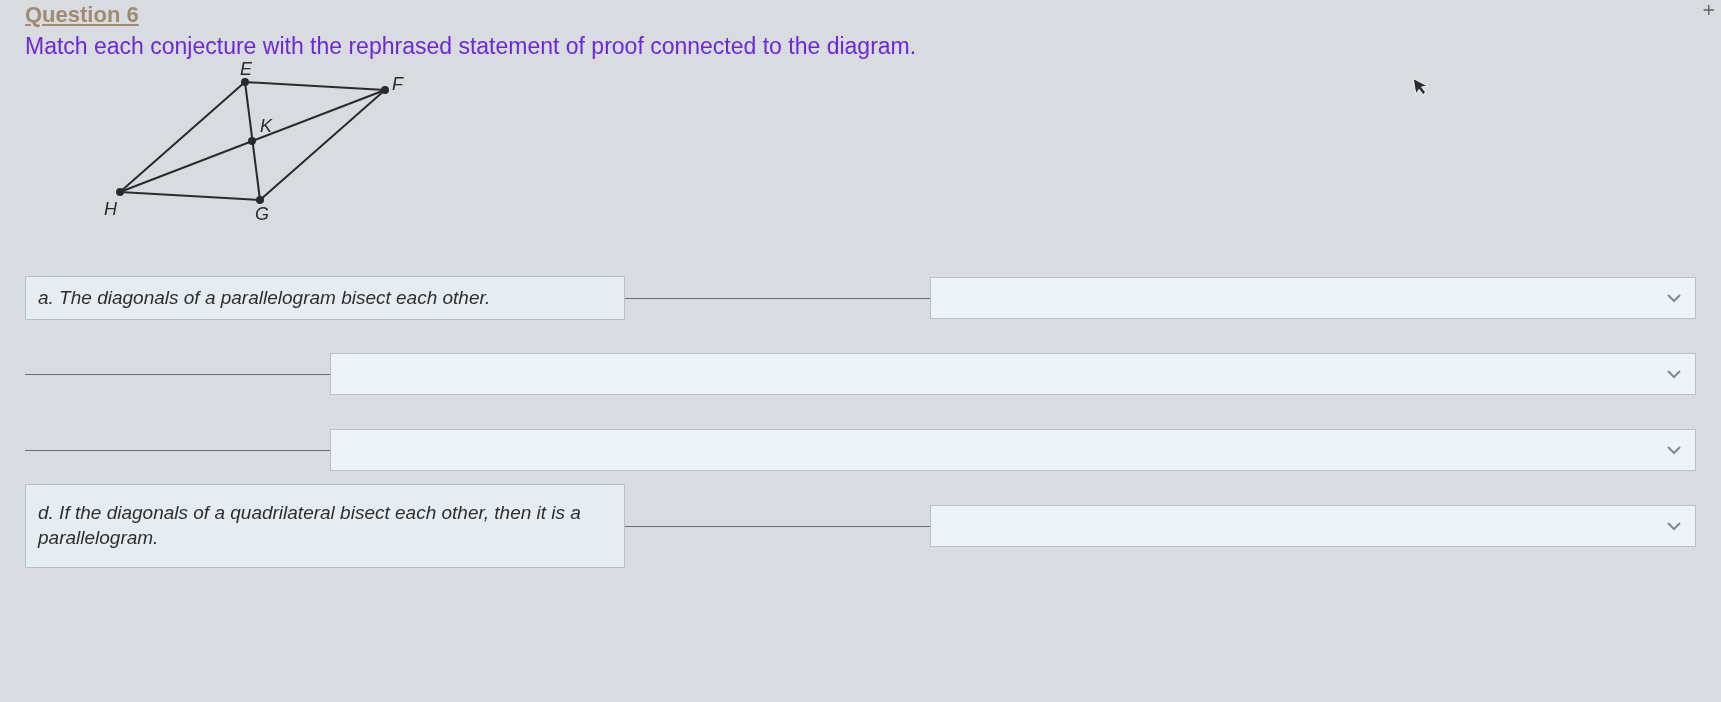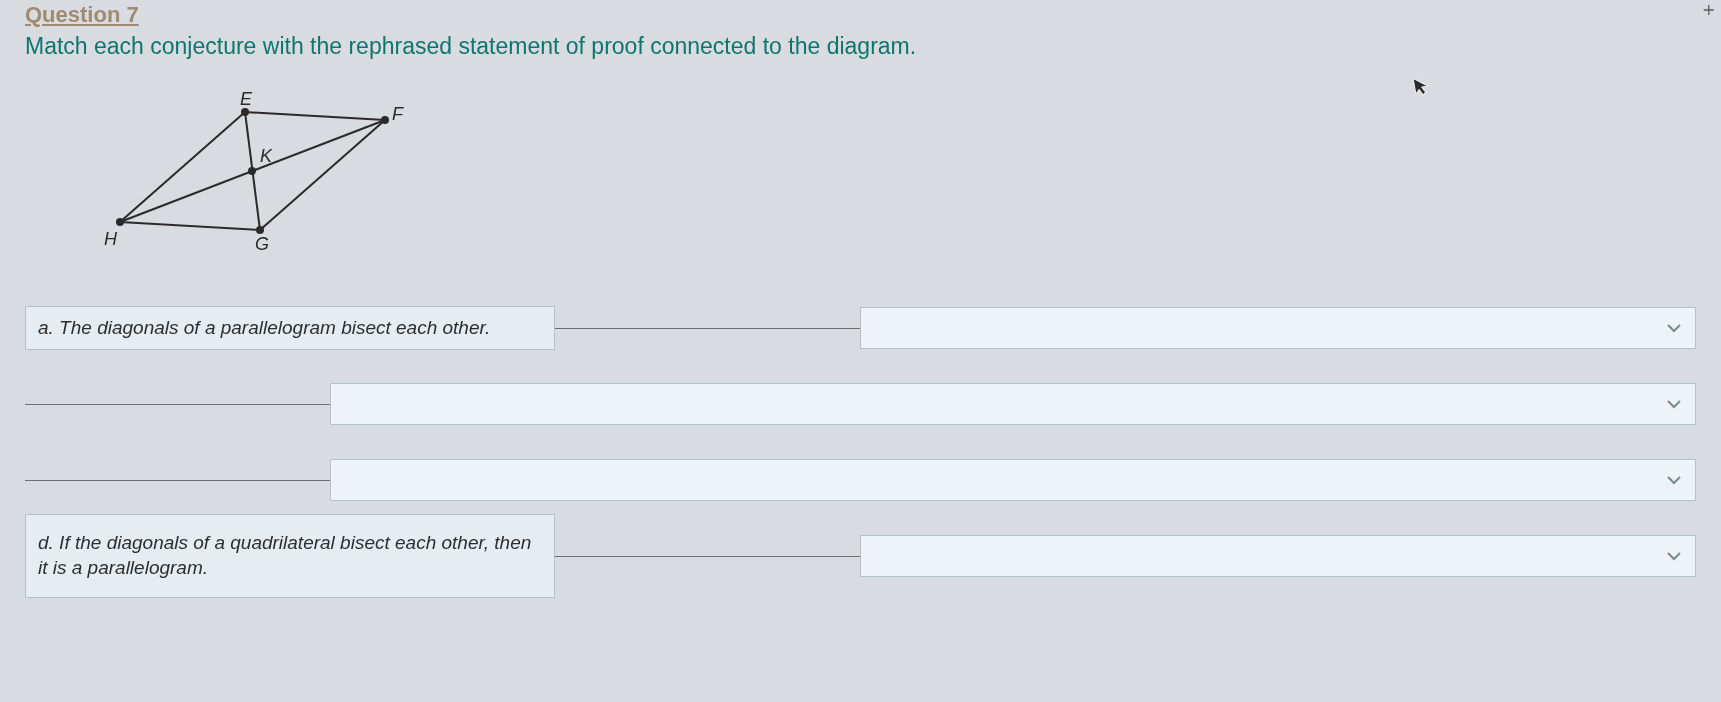--- a/index.html
+++ b/index.html
@@ -13,41 +13,40 @@
       color: #3a3a3a;
     }
     .question-number {
       color: #a08a70;
       font-size: 22px;
       font-weight: bold;
       text-decoration: underline;
       padding-top: 2px;
     }
     .question-prompt {
-      color: #0f766e;
+      color: #6d28d9;
       font-size: 23px;
       margin-top: 5px;
-      margin-bottom: 30px;
     }
     .diagram-wrap {
       margin-left: 75px;
       margin-bottom: 40px;
     }
     .match-rows {
       display: flex;
       flex-direction: column;
       gap: 28px;
     }
     .match-row {
       display: flex;
       align-items: center;
       height: 48px;
     }
     .conjecture-box {
-      width: 530px;
+      width: 600px;
       background: #e6edf2;
       border: 1px solid #b5c1c9;
       padding: 10px 12px;
       font-size: 19px;
       font-style: italic;
       color: #2e2e2e;
       flex-shrink: 0;
     }
     .conjecture-box.double-line {
       padding: 16px 12px;
@@ -94,21 +93,21 @@
       font-style: italic;
       font-size: 18px;
       fill: #2a2a2a;
     }
   </style>
 </head>
 <body>
 
 <div class="corner-mark">✕</div>
 
-<div class="question-number">Question 7</div>
+<div class="question-number">Question 6</div>
 <div class="question-prompt">Match each conjecture with the rephrased statement of proof connected to the diagram.</div>
 
 <div class="diagram-wrap">
   <svg width="320" height="170" viewBox="0 0 320 170">
 
     <line x1="145" y1="22" x2="285" y2="30" stroke="#2a2a2a" stroke-width="2"></line>
     <line x1="285" y1="30" x2="160" y2="140" stroke="#2a2a2a" stroke-width="2"></line>
     <line x1="160" y1="140" x2="20" y2="132" stroke="#2a2a2a" stroke-width="2"></line>
     <line x1="20" y1="132" x2="145" y2="22" stroke="#2a2a2a" stroke-width="2"></line>
 

